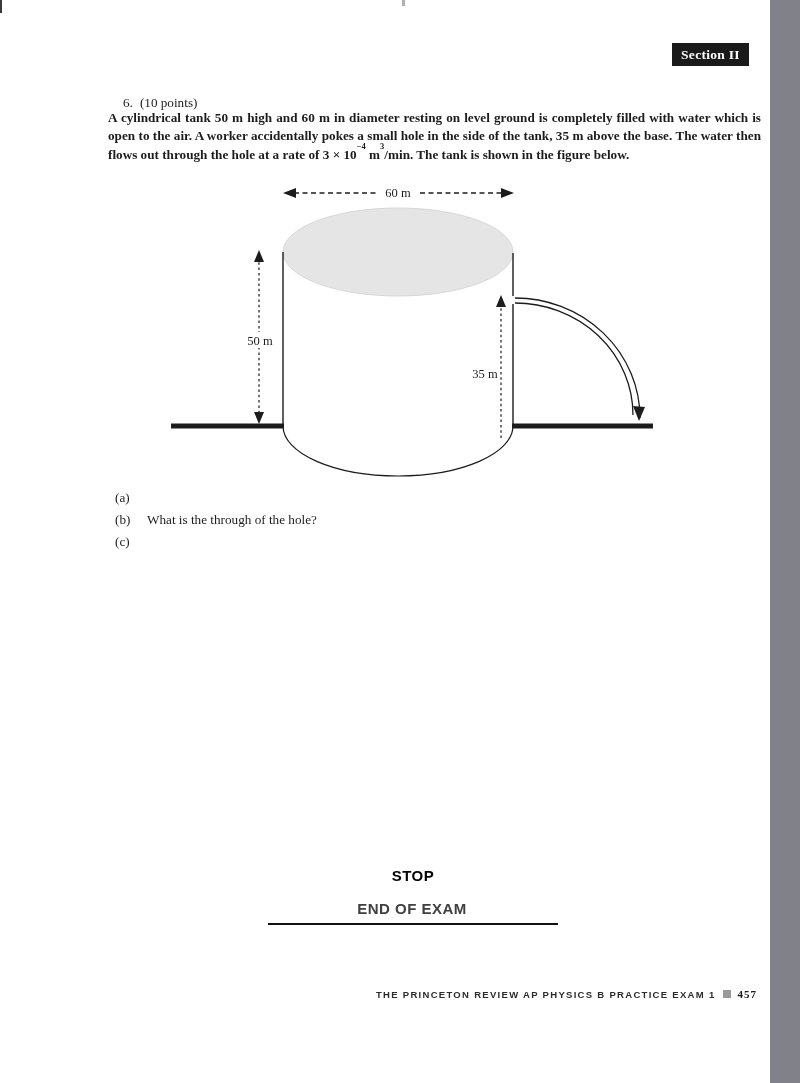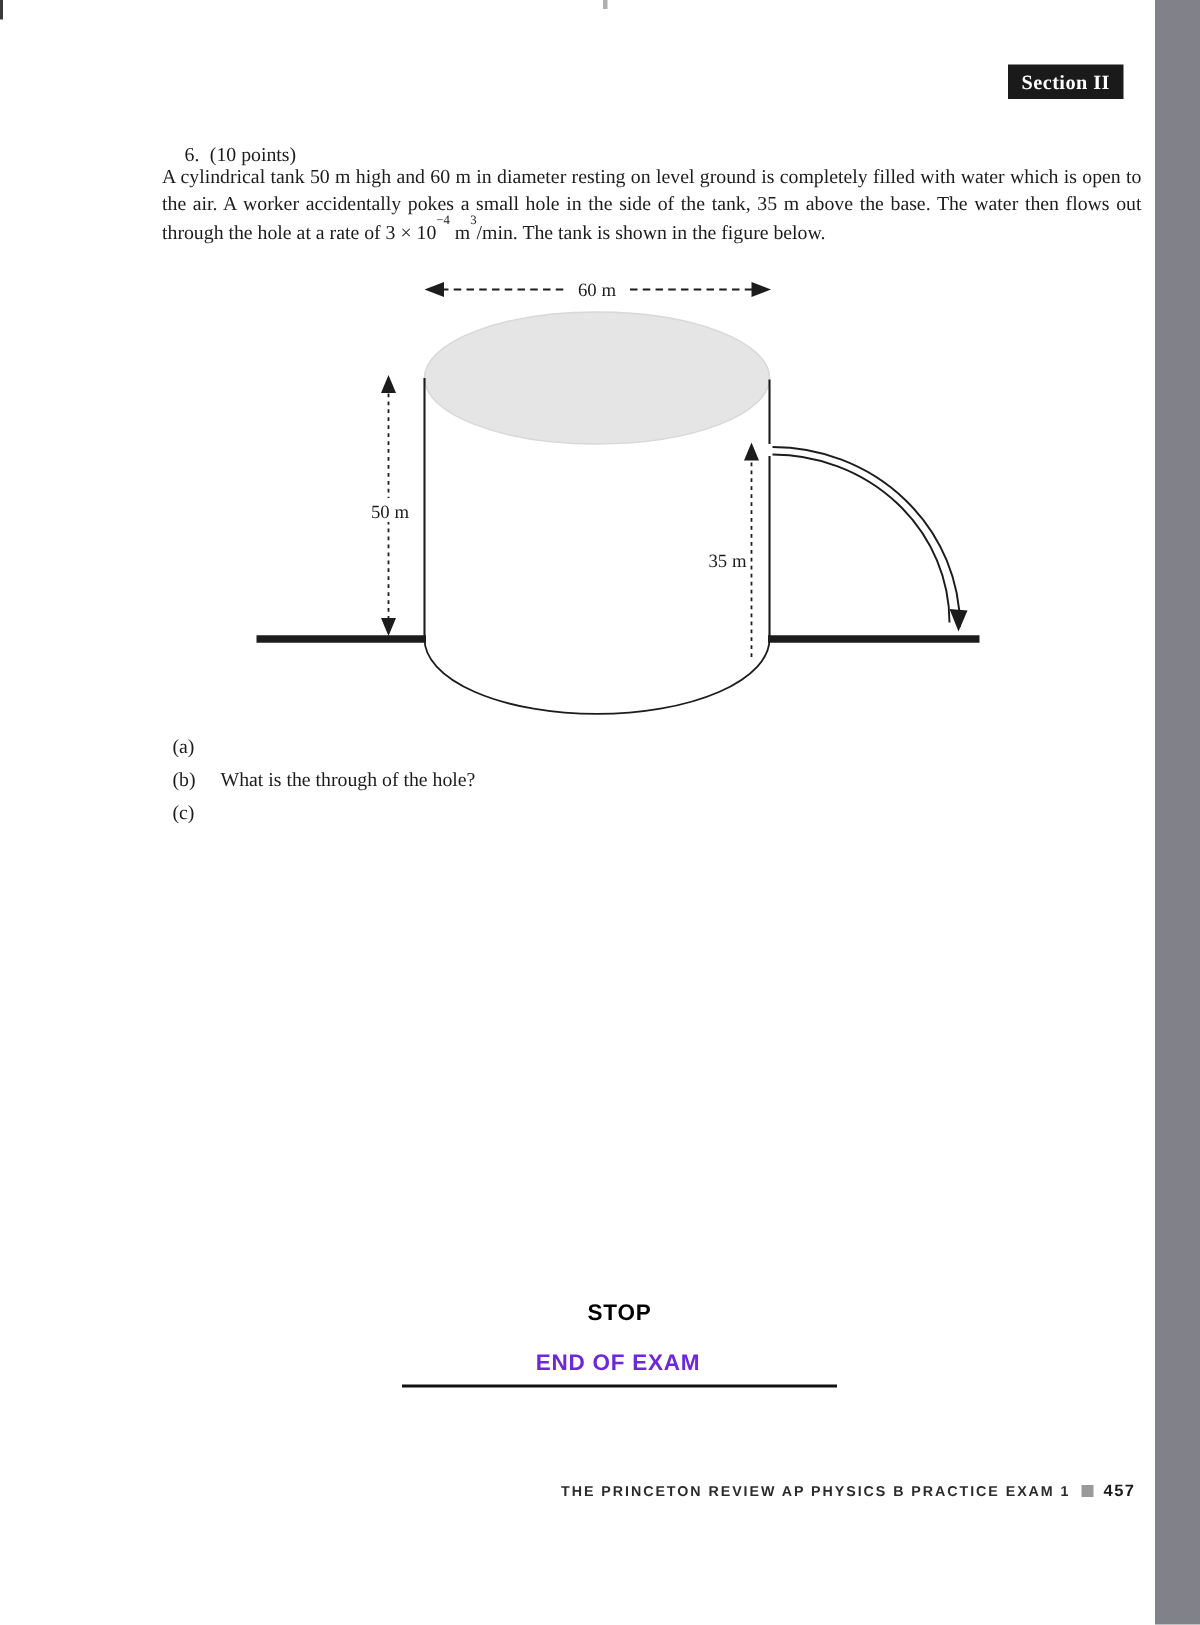--- a/index.html
+++ b/index.html
@@ -34,20 +34,21 @@
   .q-header {
     position: absolute; left: 108px; top: 95px;
     font-size: 13.2px;
     margin-left: 15px;
   }
   .q-header .num { margin-right: 7px; }
   .q-body {
     position: absolute; left: 108px; top: 109px; width: 653px;
     font-size: 13.2px; line-height: 18.4px;
     text-align: justify;
+    font-weight: bold;
   }
   .q-body sup { font-size: 8.5px; line-height: 0; position: relative; top: -4.5px; }
 
   
   .figure-svg { position: absolute; left: 150px; top: 178px; }
   .fig-label { font-family: "Liberation Serif", serif; font-size: 12.5px; fill: var(--ink, #1c1c1c); }
 
   
   .parts { position: absolute; left: 115px; top: 490px; font-size: 13.2px; }
   .part-row { display: flex; height: 21.8px; align-items: baseline; }
@@ -56,21 +57,21 @@
 
   
   .stop-label {
     position: absolute; left: 413px; top: 867px; transform: translateX(-50%);
     font-family: "Liberation Sans", sans-serif; font-weight: bold;
     font-size: 15px; letter-spacing: 0.5px; color: #000000;
   }
   .end-label {
     position: absolute; left: 412px; top: 900px; transform: translateX(-50%);
     font-family: "Liberation Sans", sans-serif; font-weight: bold;
-    font-size: 15px; letter-spacing: 0.5px; color: #6d28d9;
+    font-size: 15px; letter-spacing: 0.5px; color: #404040;
   }
   .end-rule {
     position: absolute; left: 268px; top: 923px; width: 290px; height: 2px;
     background: #111;
   }
 
   
   .footer {
     position: absolute; right: 43px; top: 988px;
     display: flex; align-items: center; gap: 7px;
@@ -78,21 +79,21 @@
     margin-left: 48px;
   }
   .footer .ftext {
     font-size: 9.5px; font-weight: bold; letter-spacing: 1.3px; color: #2b2b2b;
   }
   .footer .fsquare {
     width: 8px; height: 8px; background: var(--footer-square, #9a9a9a);
     display: inline-block;
   }
   .footer .fpage {
-    font-size: 11px; font-weight: bold; letter-spacing: 1px; color: #1a1a1a;
+    font-size: 11px; font-weight: bold; letter-spacing: 1px; color: #1a1a1a; font-family: Liberation Serif, serif;
   }
 </style>
 </head>
 <body>
 
 <div class="scan-strip"></div>
 <div class="mark-tl"></div>
 <div class="mark-tc"></div>
 
 <div class="badge">

